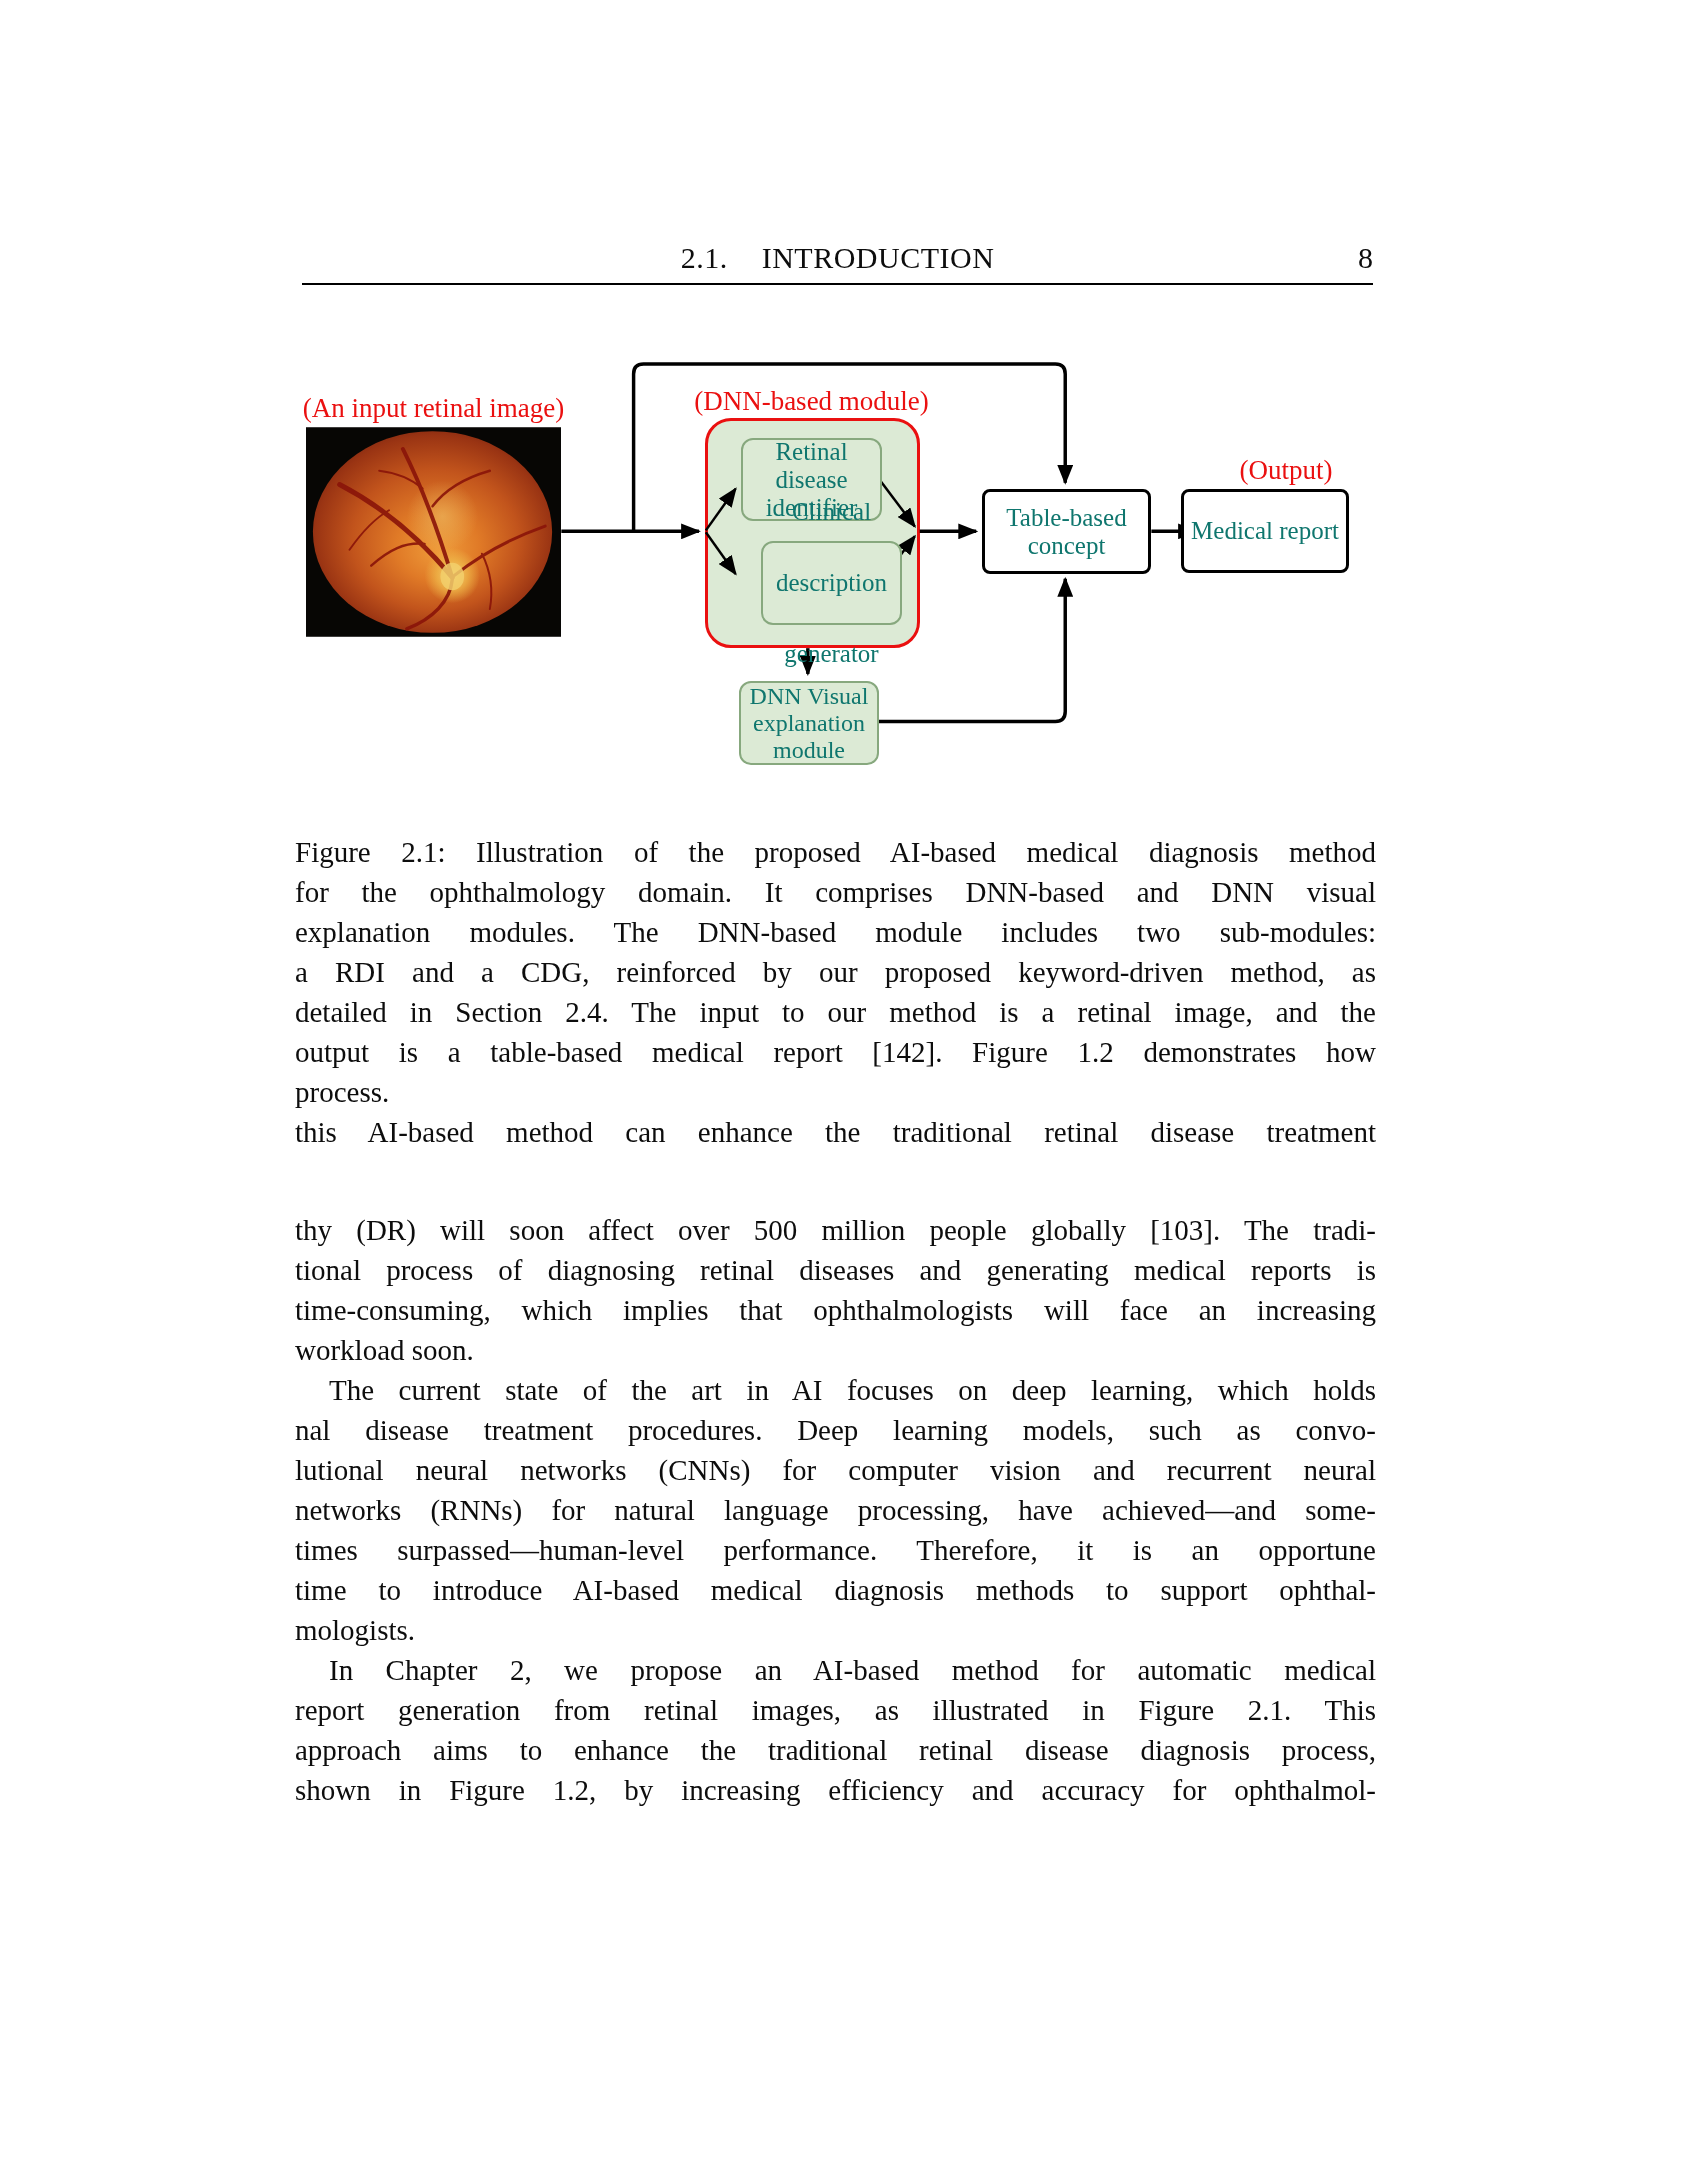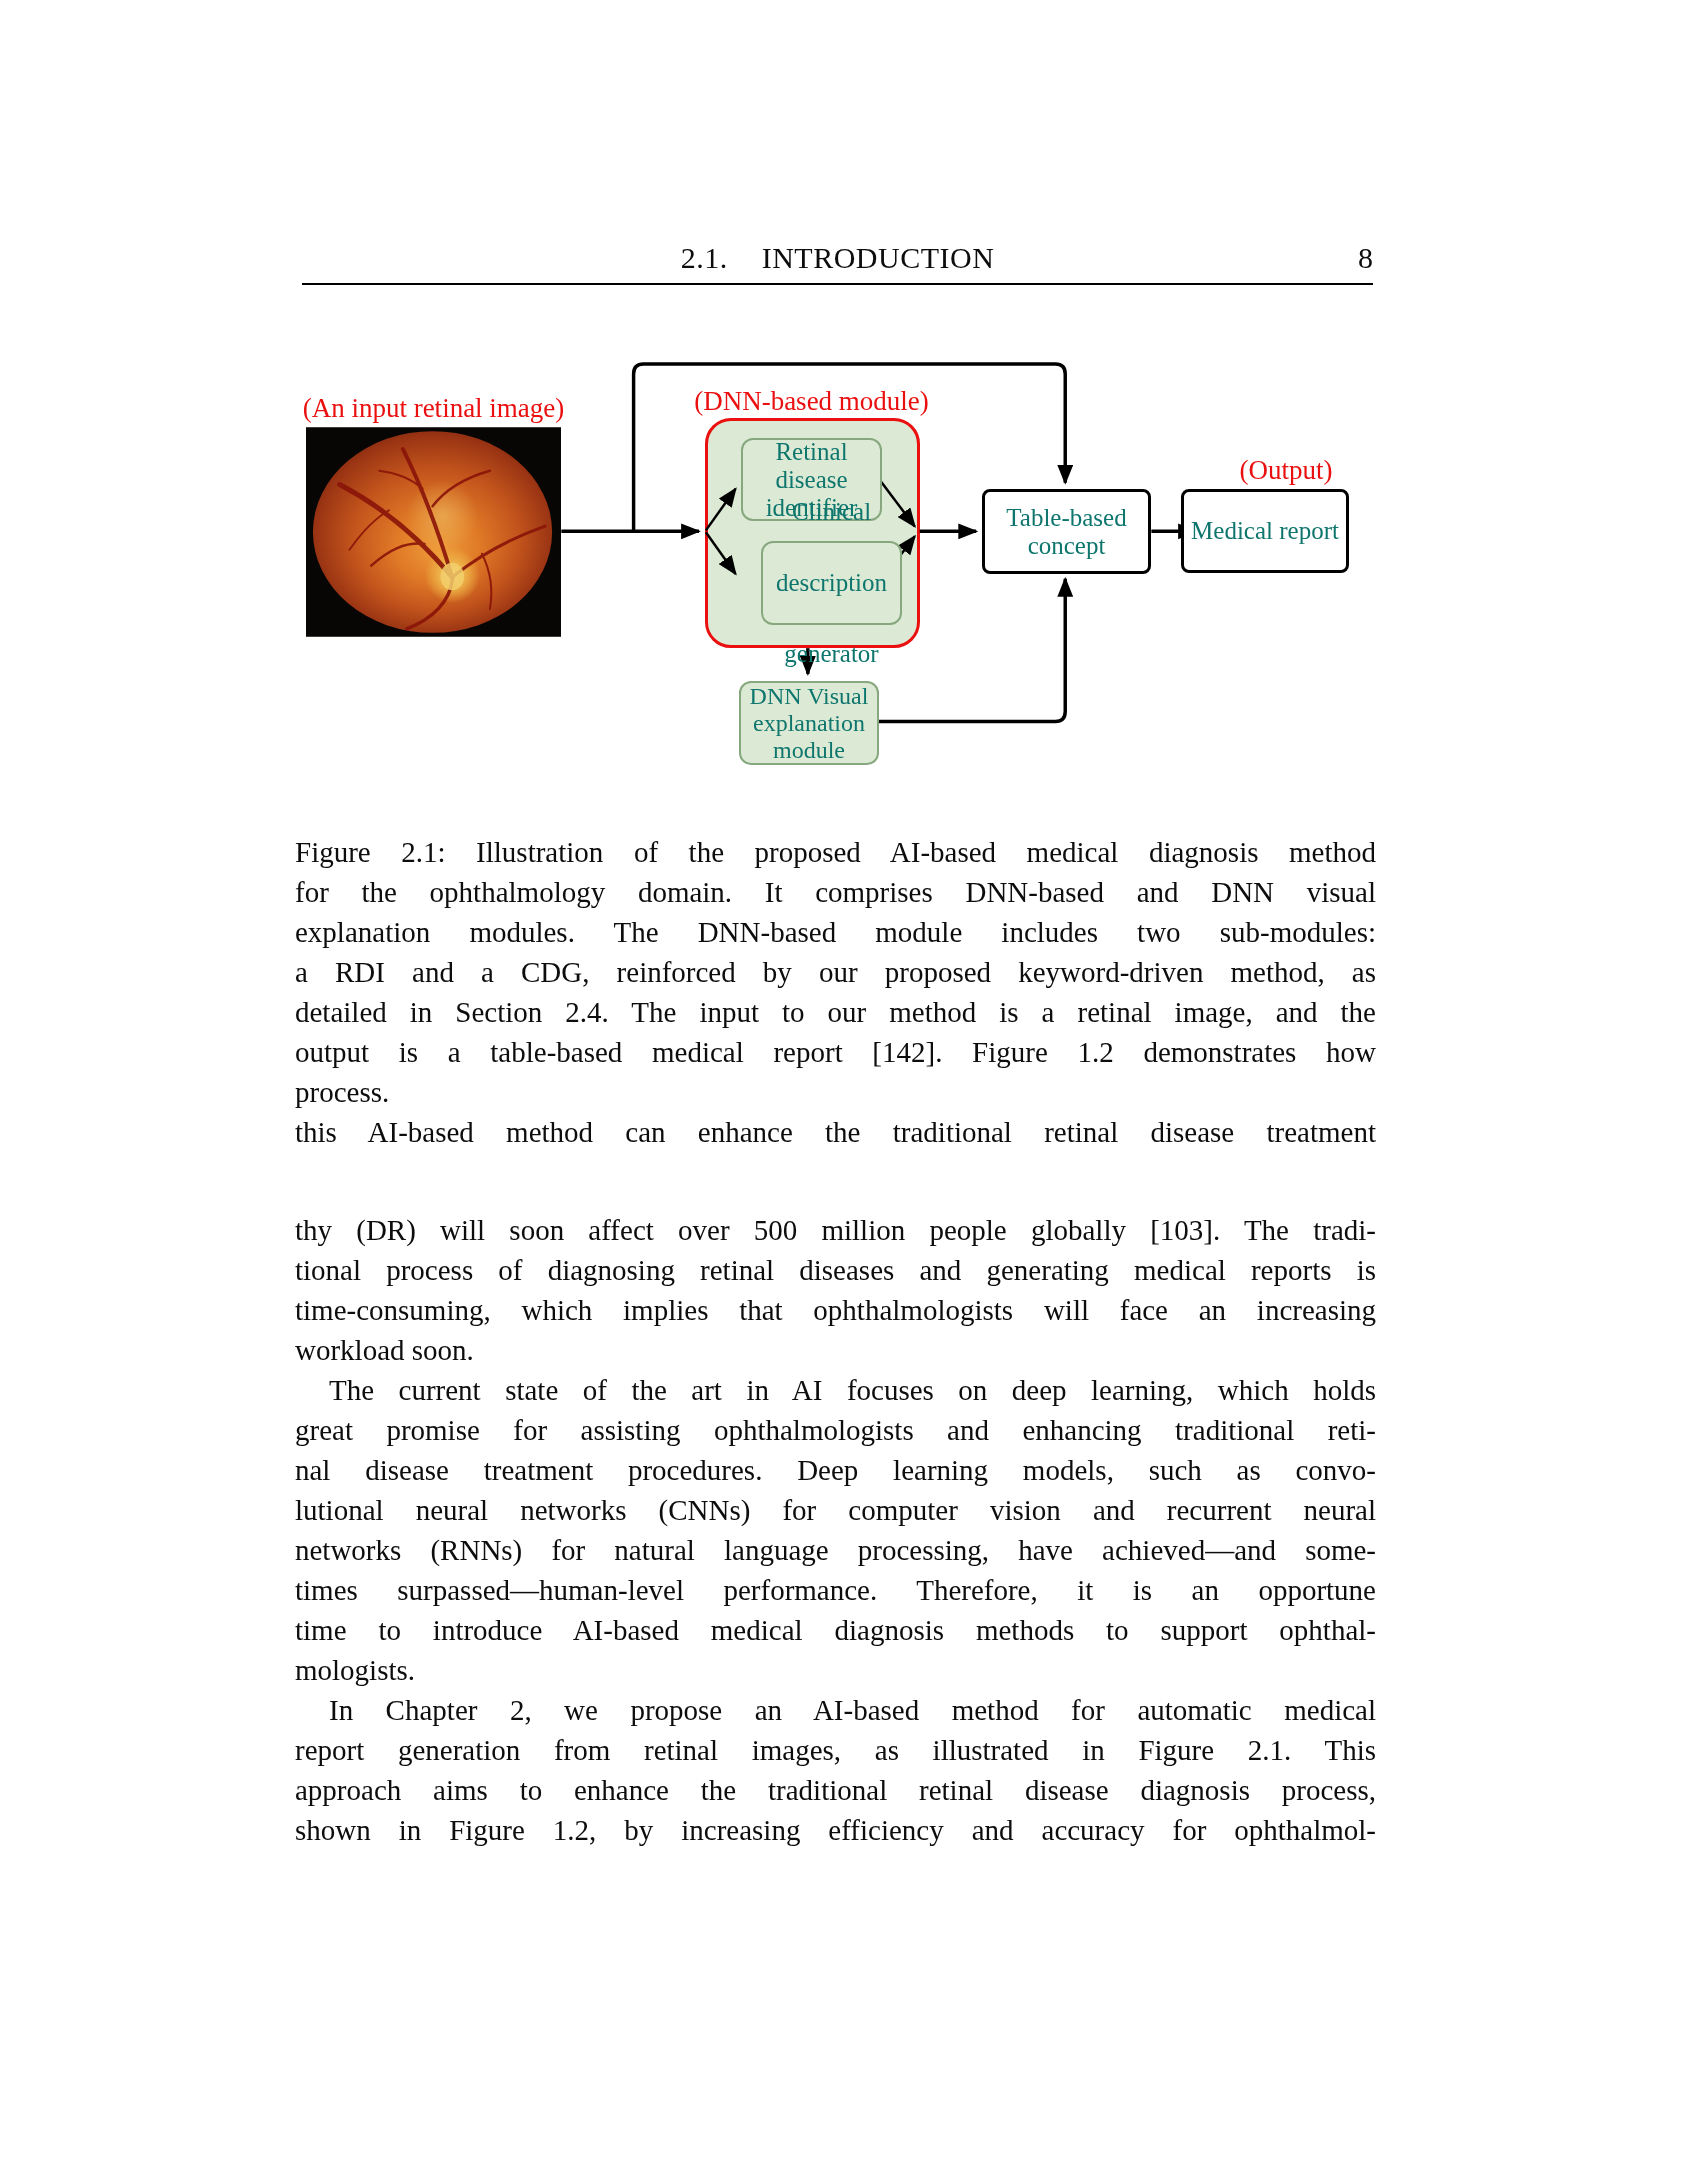--- a/index.html
+++ b/index.html
@@ -164,21 +164,20 @@
     <div class="ln j">this AI-based method can enhance the traditional retinal disease treatment</div>
   </div>
 
   <div class="bodytext">
     <div class="ln j">thy (DR) will soon affect over 500 million people globally [103].  The tradi-</div>
     <div class="ln j">tional process of diagnosing retinal diseases and generating medical reports is</div>
     <div class="ln j">time-consuming, which implies that ophthalmologists will face an increasing</div>
     <div class="ln">workload soon.</div>
 
     <div class="ln j ind">The current state of the art in AI focuses on deep learning, which holds</div>
-    <div class="ln j">great promise for assisting ophthalmologists and enhancing traditional reti-</div>
     <div class="ln j">nal disease treatment procedures.  Deep learning models, such as convo-</div>
     <div class="ln j">lutional neural networks (CNNs) for computer vision and recurrent neural</div>
     <div class="ln j">networks (RNNs) for natural language processing, have achieved—and some-</div>
     <div class="ln j">times surpassed—human-level performance.  Therefore, it is an opportune</div>
     <div class="ln j">time to introduce AI-based medical diagnosis methods to support ophthal-</div>
     <div class="ln">mologists.</div>
 
     <div class="ln j ind">In Chapter 2, we propose an AI-based method for automatic medical</div>
     <div class="ln j">report generation from retinal images, as illustrated in Figure 2.1.  This</div>
     <div class="ln j">approach aims to enhance the traditional retinal disease diagnosis process,</div>

